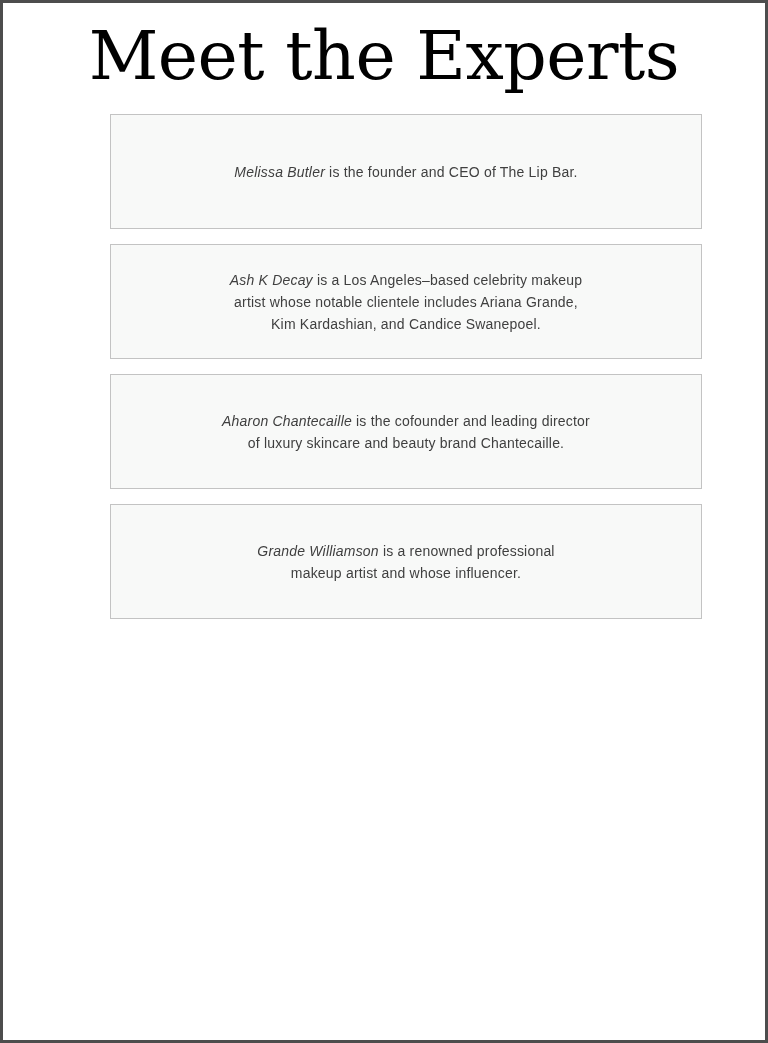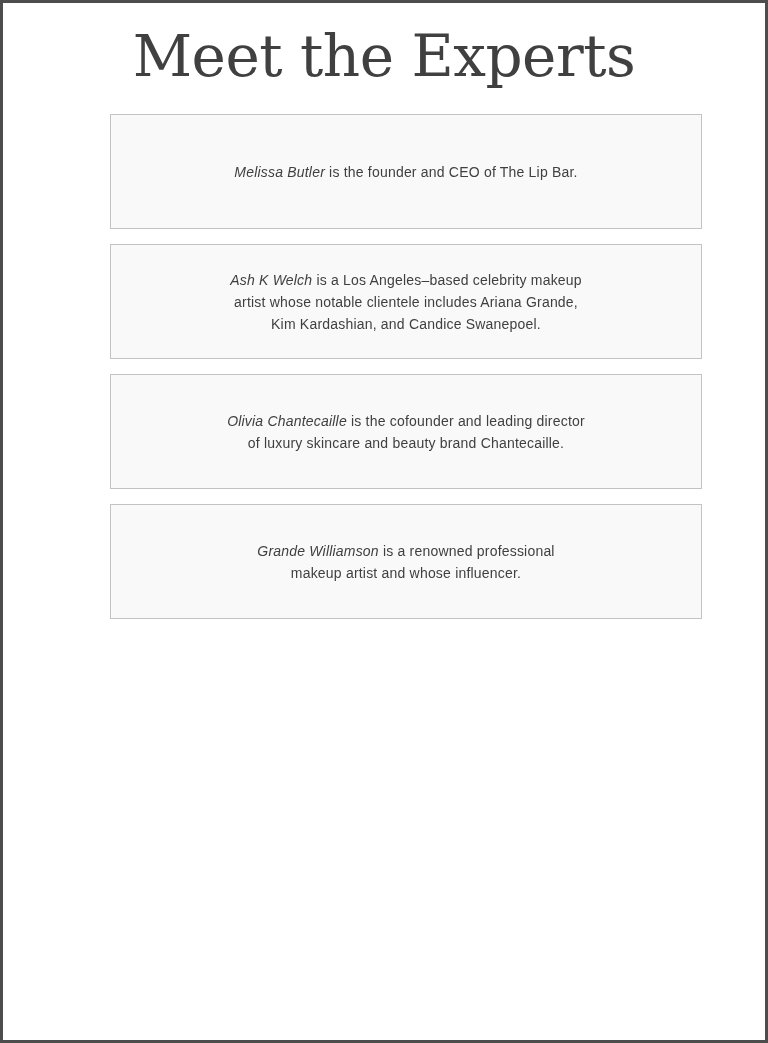--- a/index.html
+++ b/index.html
@@ -10,24 +10,24 @@
     background: #ffffff;
     border: 3px solid #4d4d4d;
     overflow: hidden;
     font-family: "Liberation Sans", sans-serif;
   }
   .page-title {
     margin-top: 22px;
     text-align: center;
     font-family: "DejaVu Serif", "Liberation Serif", serif;
     font-weight: 400;
-    font-size: 58px;
+    font-size: 68px;
     line-height: 62px;
     letter-spacing: -0.5px;
-    color: #404040;
+    color: #000000;
   }
   .cards {
     margin-top: 27px;
     padding-left: 44px;
   }
   .card {
     width: 592px;
     height: 115px;
     margin: 0 auto 15px auto;
     background: #f8f9f8;
@@ -54,27 +54,27 @@
 
   <h1 class="page-title">Meet the Experts</h1>
 
   <div class="cards">
 
     <article class="card">
       <p><span class="expert-name">Melissa Butler</span> <span class="expert-rest">is the founder and CEO of The Lip Bar.</span></p>
     </article>
 
     <article class="card">
-      <p><span class="expert-name">Ash K Welch</span> <span class="expert-rest">is a Los Angeles–based celebrity makeup
+      <p><span class="expert-name">Ash K Decay</span> <span class="expert-rest">is a Los Angeles–based celebrity makeup
 artist whose notable clientele includes Ariana Grande,
 Kim Kardashian, and Candice Swanepoel.</span></p>
     </article>
 
     <article class="card">
-      <p><span class="expert-name">Olivia Chantecaille</span> <span class="expert-rest">is the cofounder and leading director
+      <p><span class="expert-name">Aharon Chantecaille</span> <span class="expert-rest">is the cofounder and leading director
 of luxury skincare and beauty brand Chantecaille.</span></p>
     </article>
 
     <article class="card">
       <p><span class="expert-name">Grande Williamson</span> <span class="expert-rest">is a renowned professional
 makeup artist and whose influencer.</span></p>
     </article>
 
 
 

